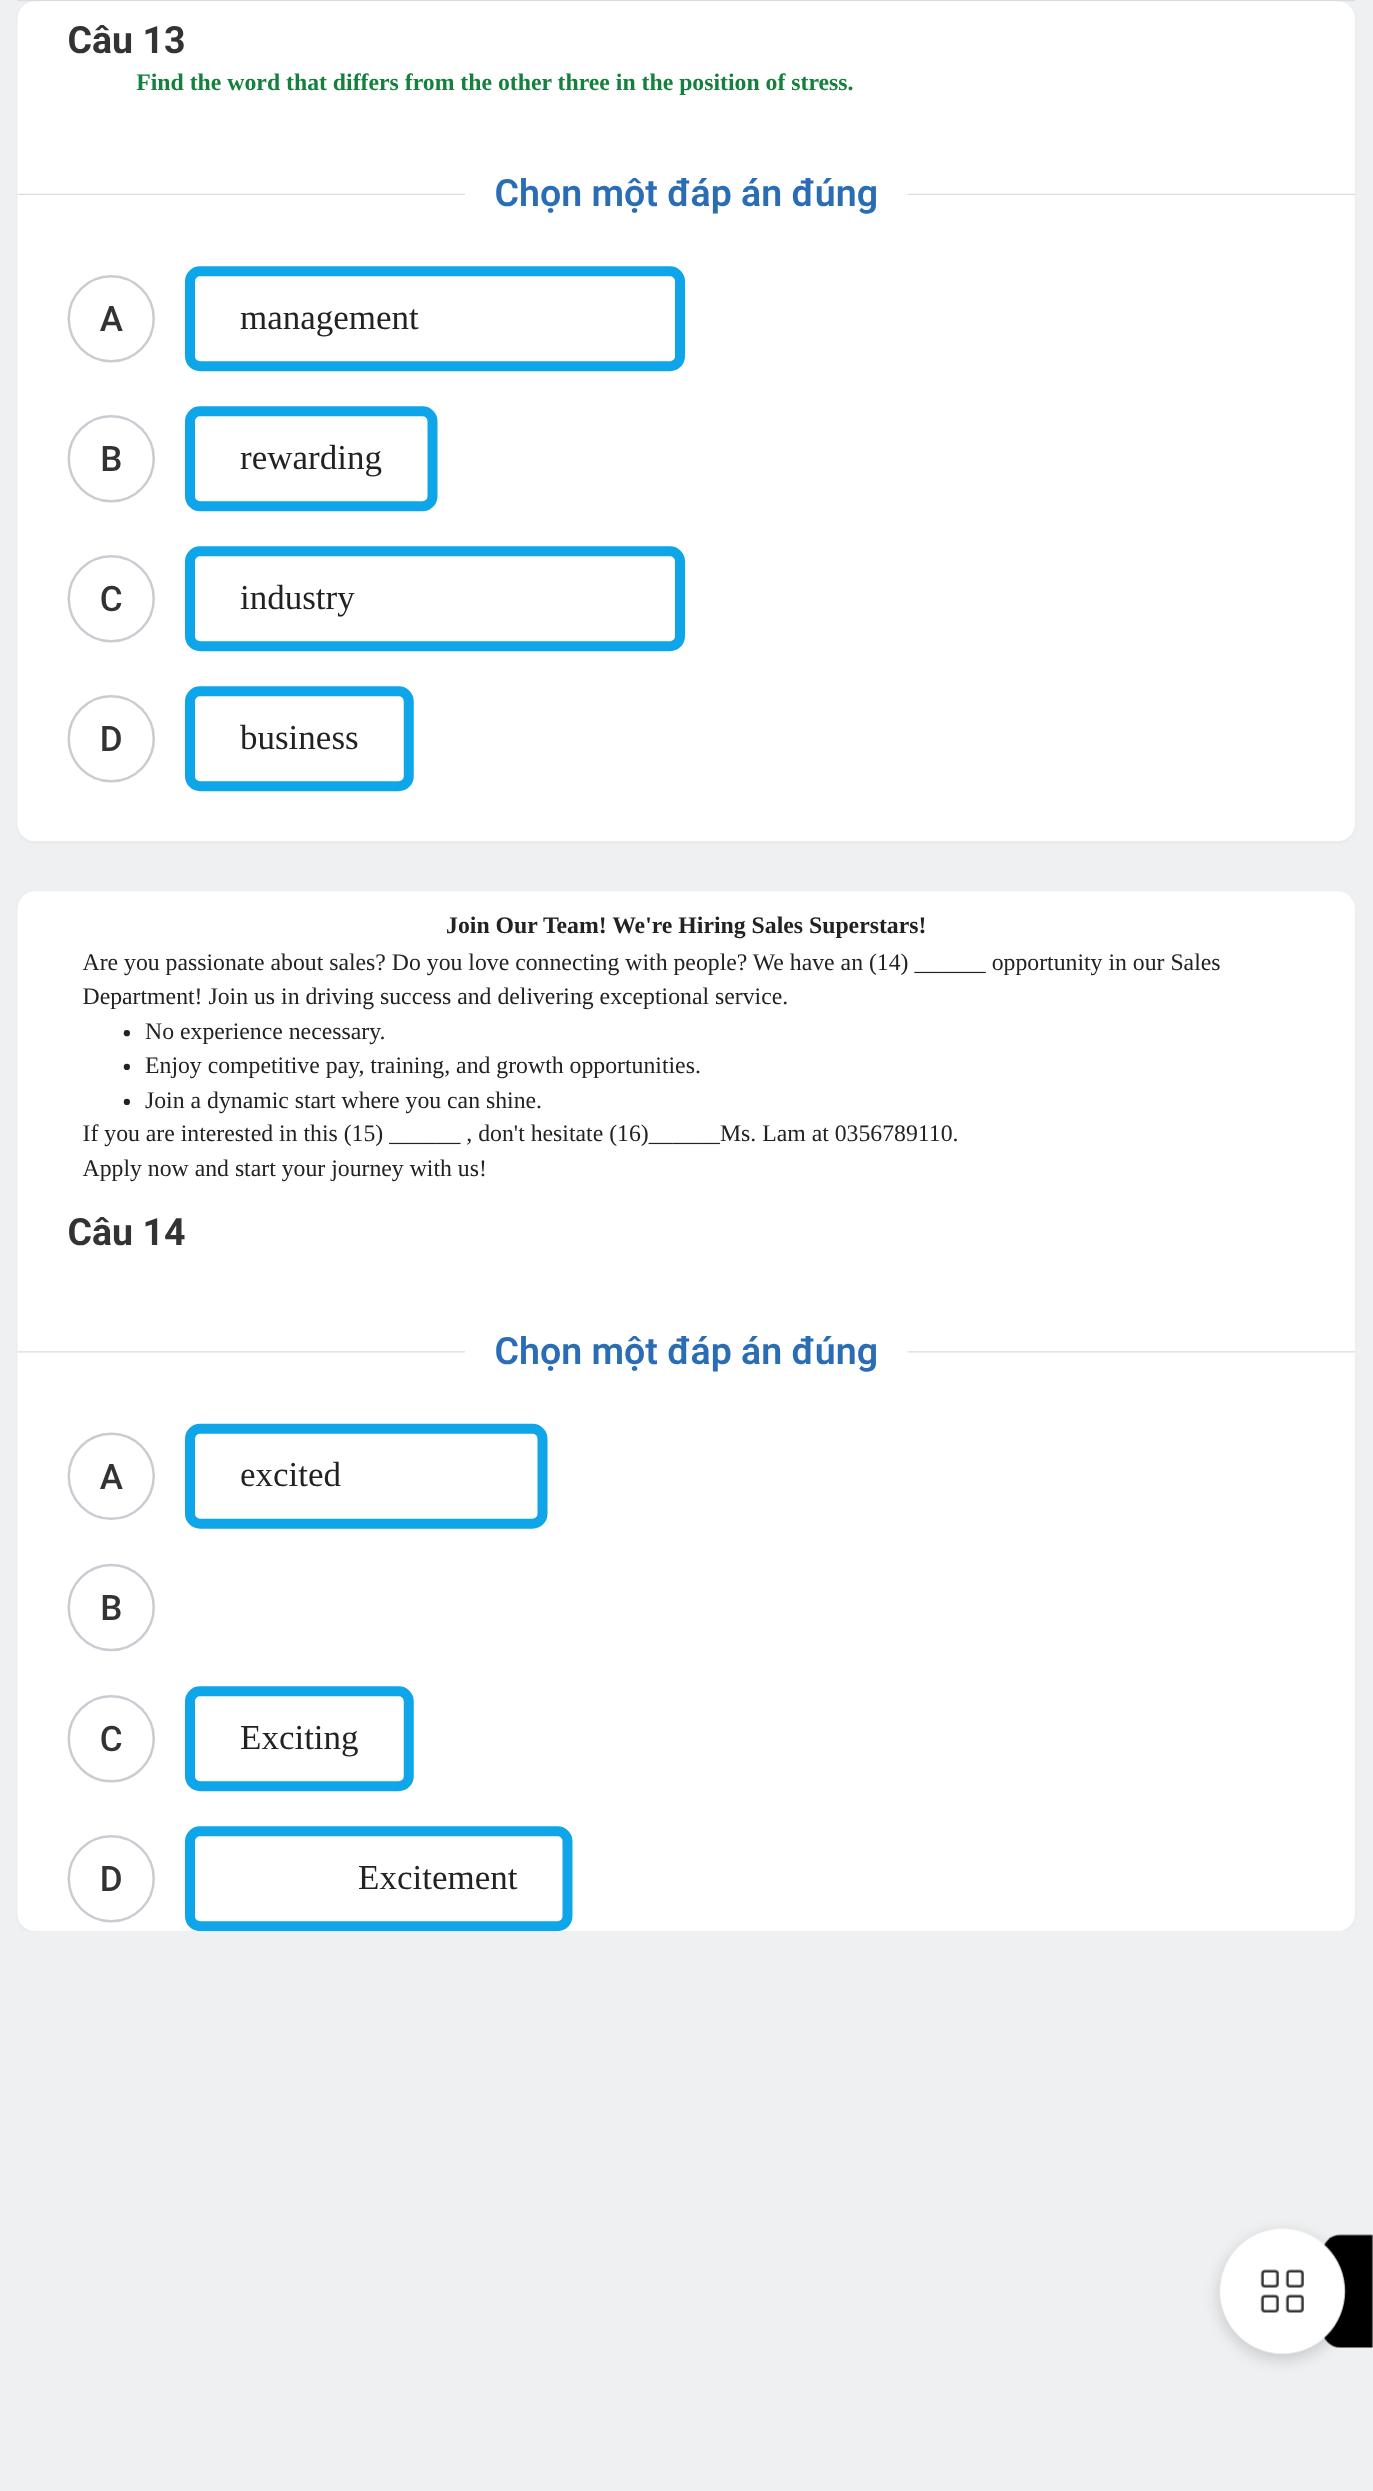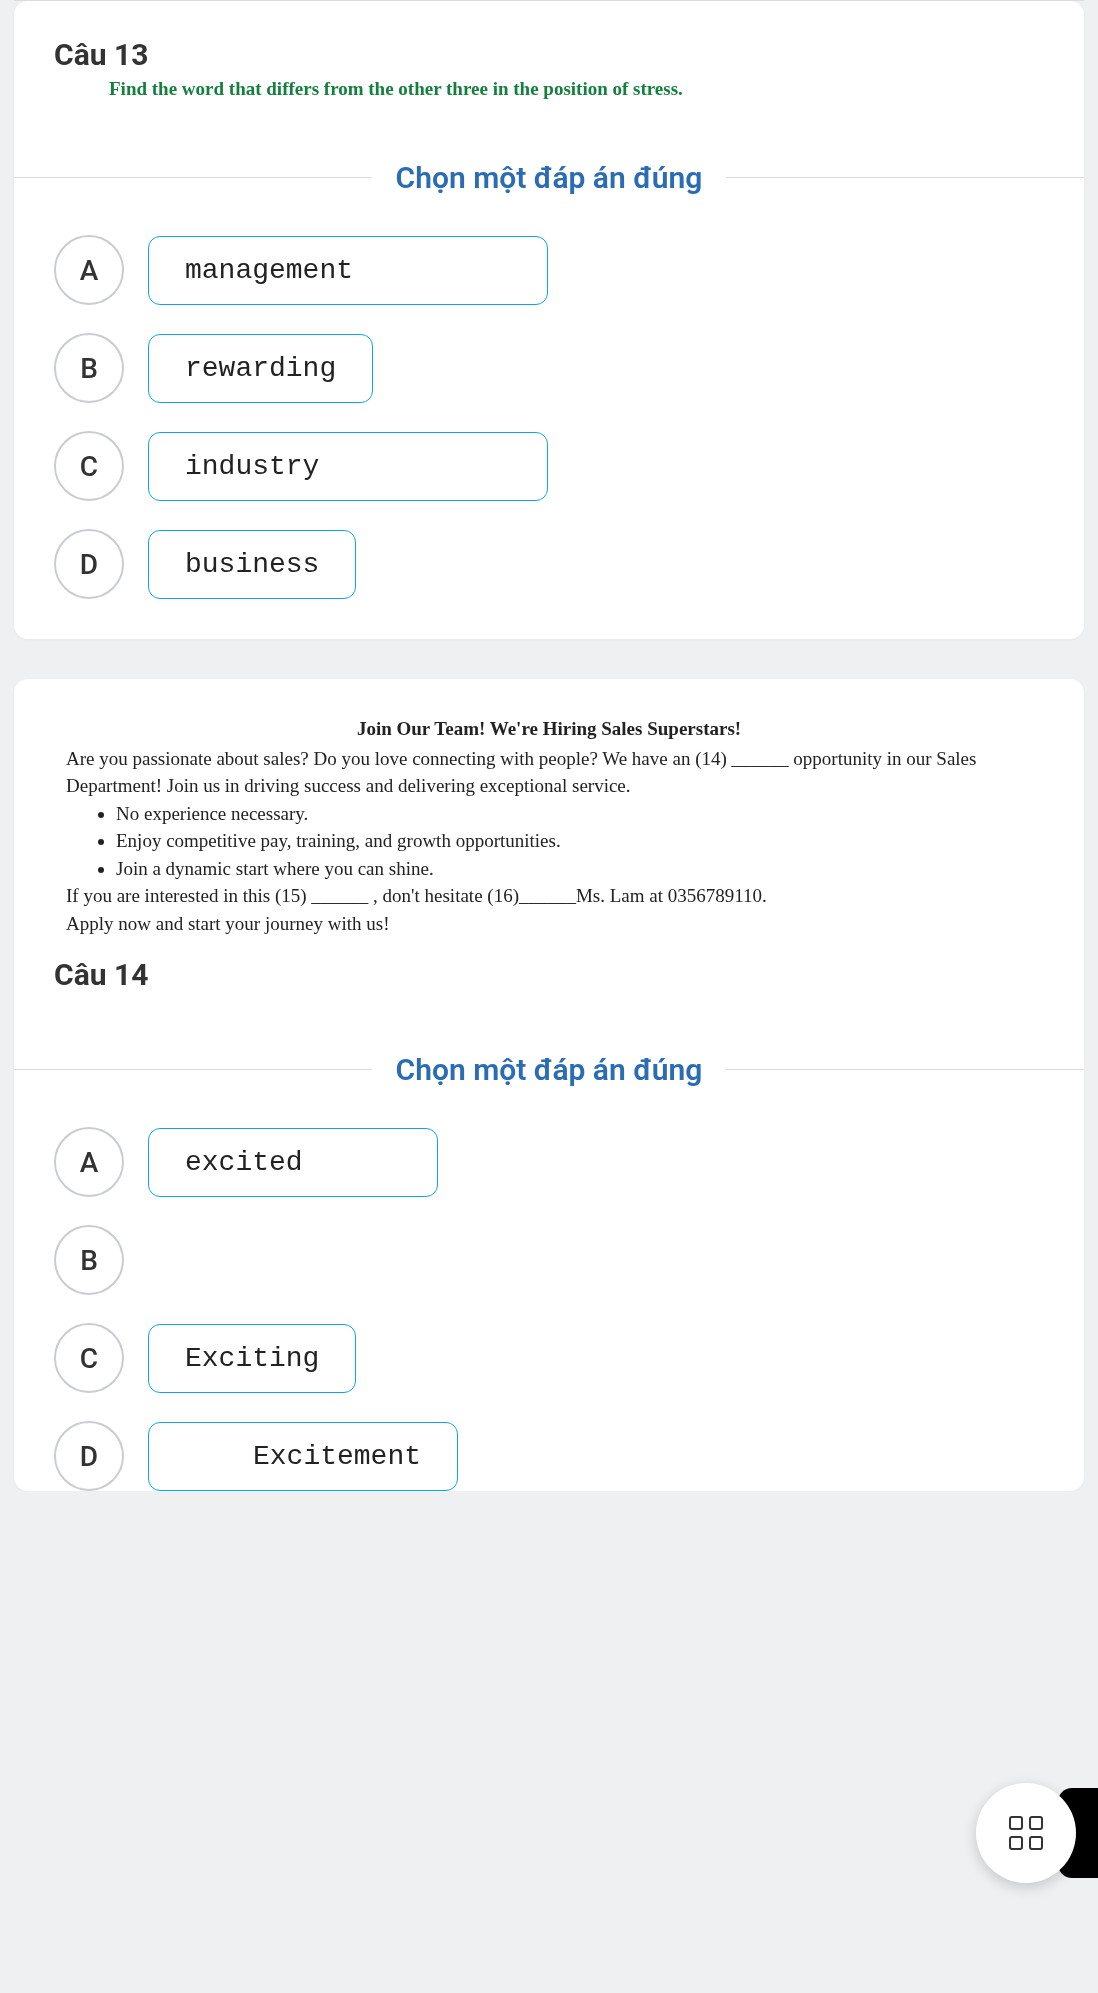--- a/index.html
+++ b/index.html
@@ -11,21 +11,21 @@
   }
   .card {
     background: #fff;
     border-radius: 14px;
     margin: 0 14px 40px 14px;
     padding: 0 0 40px 0;
     box-shadow: 0 1px 3px rgba(0,0,0,0.04);
     position: relative;
   }
   .card-inner {
-    padding: 36px 40px 0 40px;
+    padding: 14px 40px 0 40px;
   }
   .q-number {
     font-weight: 700;
     font-size: 30px;
     color: #333;
     margin-bottom: 6px;
   }
   .q-instruction {
     font-family: Georgia, "Times New Roman", serif;
     font-weight: 700;
@@ -92,24 +92,24 @@
     display: flex;
     align-items: center;
     justify-content: center;
     font-size: 28px;
     font-weight: 500;
     color: #333;
     flex-shrink: 0;
     cursor: pointer;
   }
   .option-text {
-    border: 1px solid #0ea5e9;
+    border: 8px solid #0ea5e9;
     border-radius: 12px;
     padding: 18px 36px;
-    font-family: Liberation Mono, monospace;
+    font-family: Liberation Serif, serif;
     font-size: 28px;
     color: #222;
     display: inline-block;
     cursor: pointer;
   }
   .fab-wrap {
     position: fixed;
     right: 0;
     bottom: 110px;
     display: flex;

